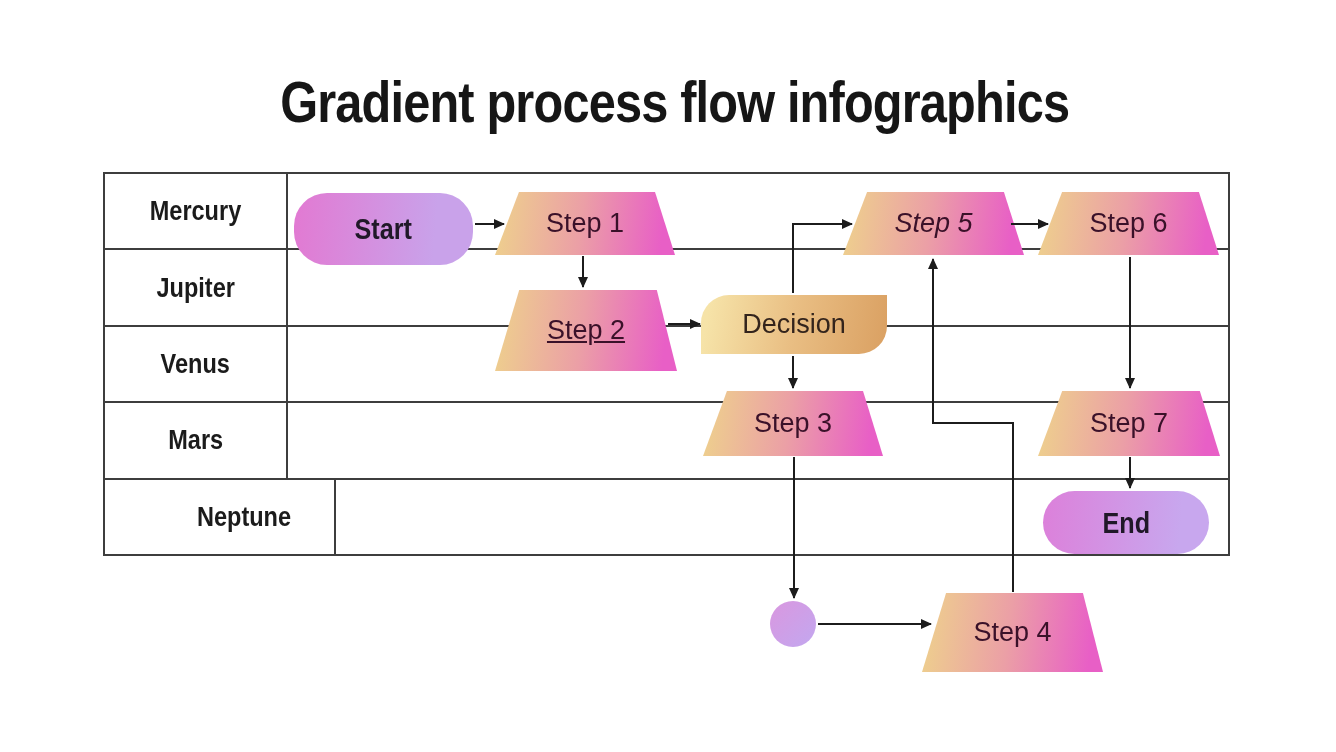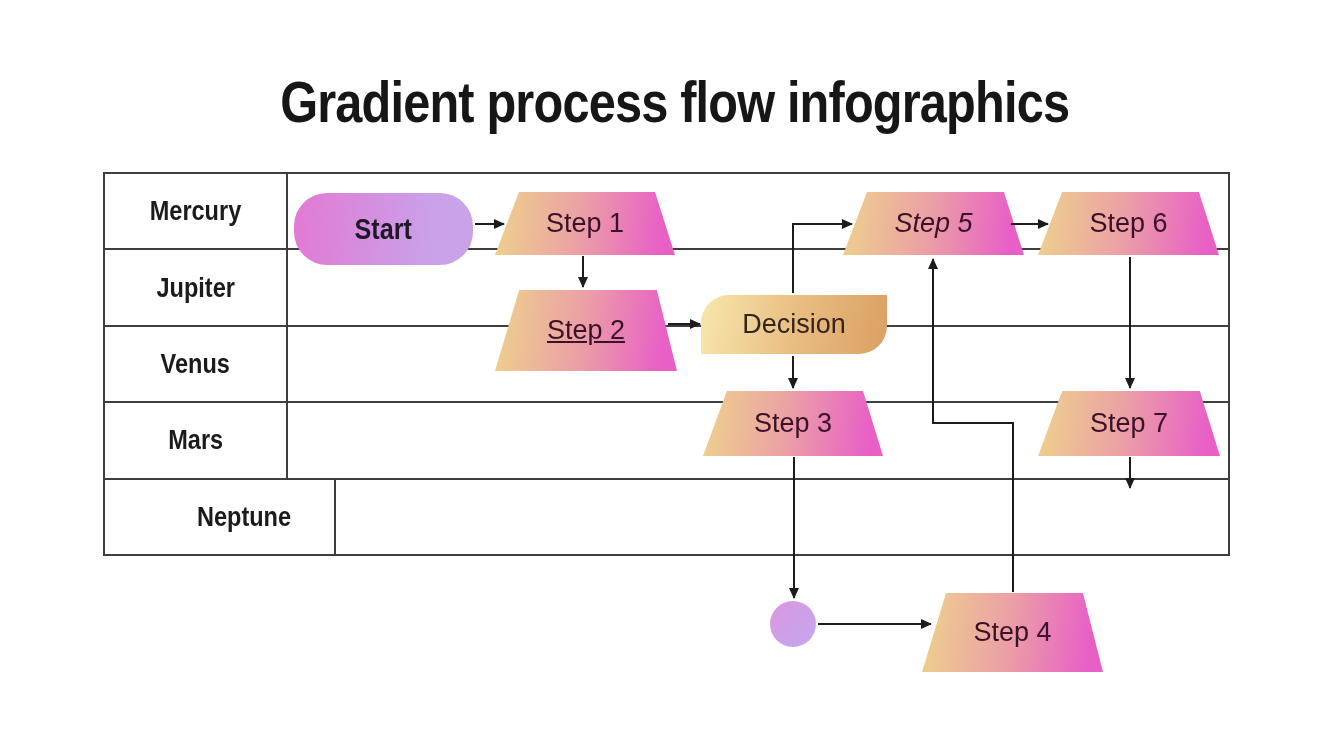--- a/index.html
+++ b/index.html
@@ -174,20 +174,23 @@
   </div>
 
   <div class="node trap" style="left:703px; top:391px; width:180px; height:65px;">
     <span>Step 3</span>
   </div>
 
   <div class="node trap" style="left:1038px; top:391px; width:182px; height:65px;">
     <span>Step 7</span>
   </div>
 
+  <div class="node pill pill-end" style="left:1043px; top:491px; width:166px; height:63px;">
+    <span class="bold-label cond">End</span>
+  </div>
 
   <div class="node connector-circle" style="left:770px; top:601px; width:46px; height:46px;"></div>
 
   <div class="node trap" style="left:922px; top:593px; width:181px; height:79px;">
     <span>Step 4</span>
   </div>
 
   <svg class="arrow-layer" width="1336" height="752" viewBox="0 0 1336 752">
     <defs>
       <marker id="ah" markerUnits="userSpaceOnUse" markerWidth="14" markerHeight="12" refX="10" refY="5" orient="auto">

